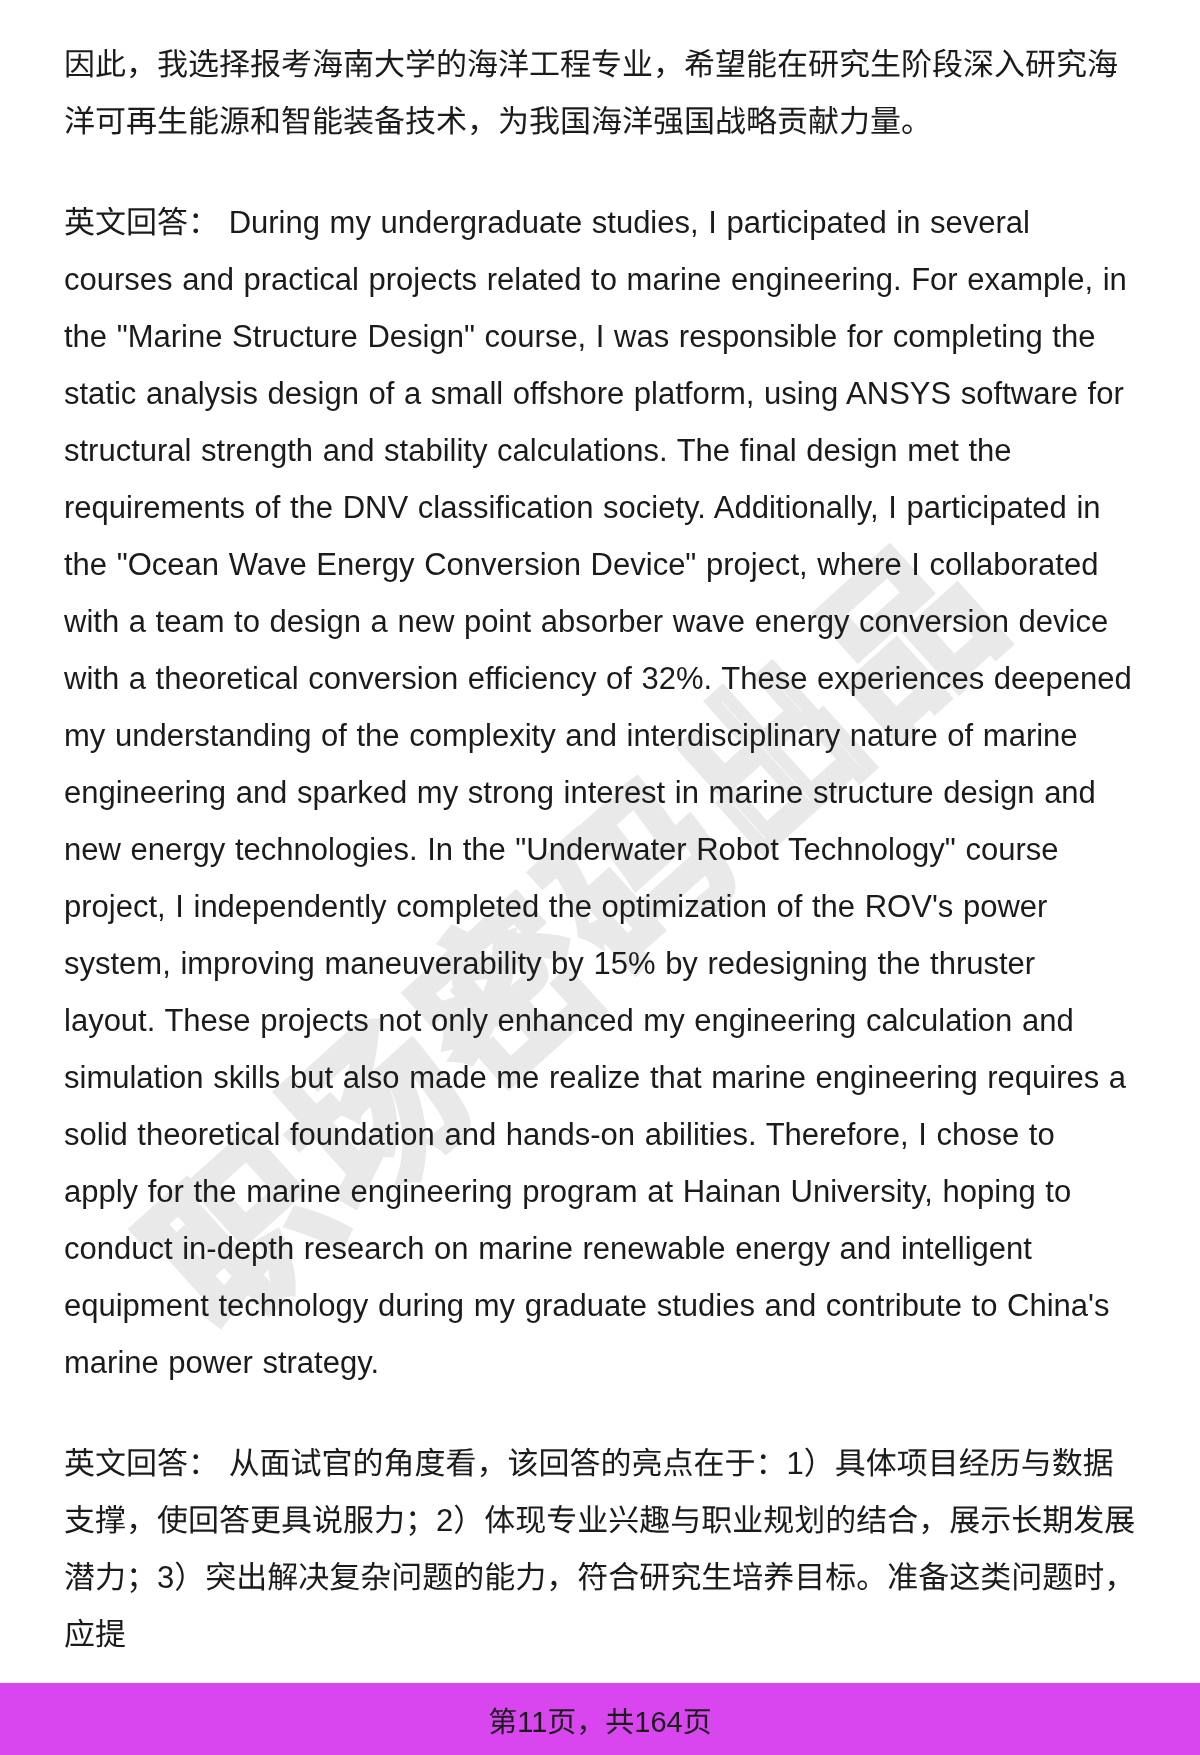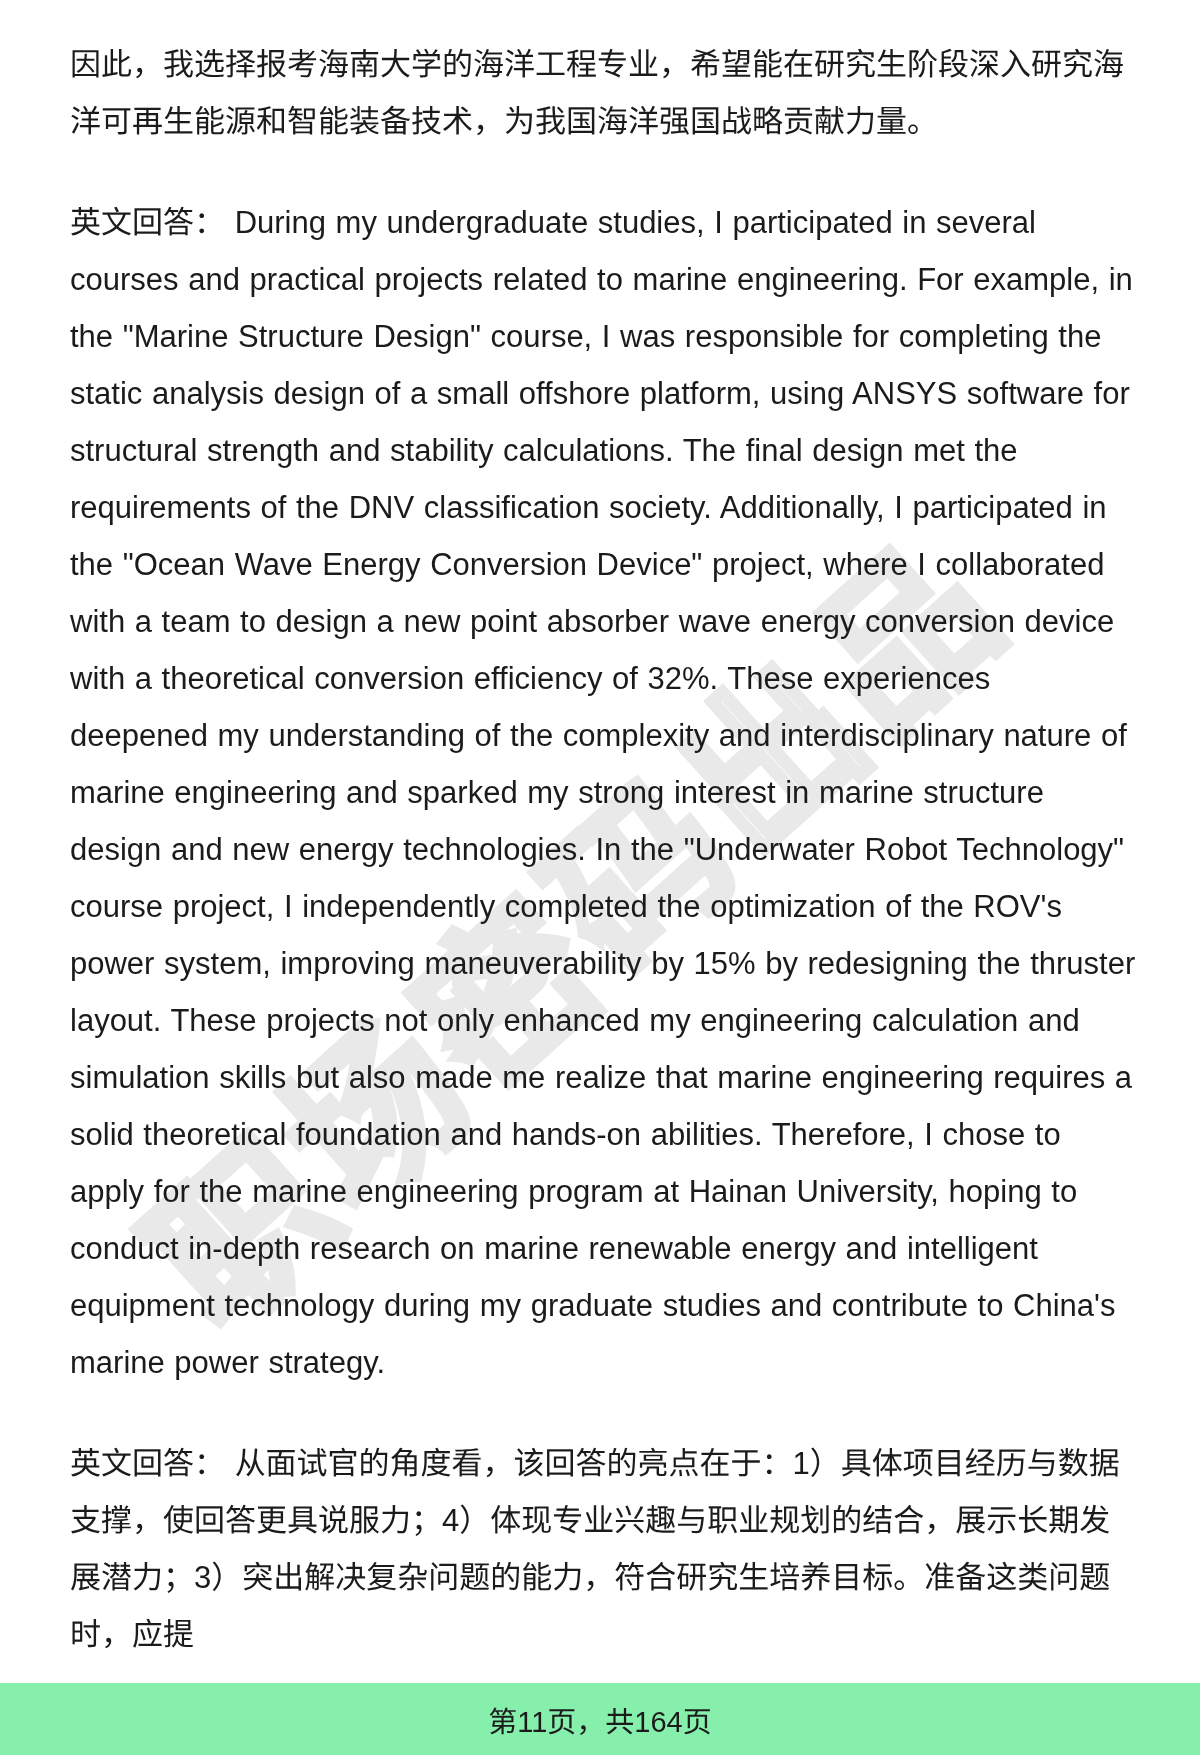--- a/index.html
+++ b/index.html
@@ -28,42 +28,41 @@
     font-family: "Liberation Sans", "DejaVu Sans", sans-serif;
   }
   .content {
     position: absolute;
     left: 64px;
     right: 64px;
     top: 36px;
     bottom: 72px;
     z-index: 1;
     overflow: hidden;
-    margin-left: 6px;
   }
   .content p {
     margin: 0 0 44px 0;
     font-size: 31px;
     line-height: 57px;
     text-align: left;
     word-spacing: 1px;
   }
   .content p:last-child {
     margin-bottom: 0;
   }
   .para-label {
     white-space: pre;
   }
   .footer {
     position: absolute;
     left: 0;
     right: 0;
     bottom: 0;
     height: 72px;
-    background: #86efac;
+    background: #d946ef;
     z-index: 2;
     display: flex;
     align-items: center;
     justify-content: center;
   }
   .footer span {
     font-size: 29px;
     color: #1b1b1b;
   }
 </style>
@@ -77,21 +76,21 @@
       <text x="700" y="225" text-anchor="middle" font-size="168" letter-spacing="10" fill="none" stroke="#e9e9e9" stroke-width="13">职场密码出品</text>
     </svg>
   </div>
 
   <main class="content">
 
     <p><span class="para-label"></span><span>因此，我选择报考海南大学的海洋工程专业，希望能在研究生阶段深入研究海洋可再生能源和智能装备技术，为我国海洋强国战略贡献力量。</span></p>
 
     <p><span class="para-label">英文回答： </span><span>During my undergraduate studies, I participated in several courses and practical projects related to marine engineering. For example, in the "Marine Structure Design" course, I was responsible for completing the static analysis design of a small offshore platform, using ANSYS software for structural strength and stability calculations. The final design met the requirements of the DNV classification society. Additionally, I participated in the "Ocean Wave Energy Conversion Device" project, where I collaborated with a team to design a new point absorber wave energy conversion device with a theoretical conversion efficiency of 32%. These experiences deepened my understanding of the complexity and interdisciplinary nature of marine engineering and sparked my strong interest in marine structure design and new energy technologies. In the "Underwater Robot Technology" course project, I independently completed the optimization of the ROV's power system, improving maneuverability by 15% by redesigning the thruster layout. These projects not only enhanced my engineering calculation and simulation skills but also made me realize that marine engineering requires a solid theoretical foundation and hands-on abilities. Therefore, I chose to apply for the marine engineering program at Hainan University, hoping to conduct in-depth research on marine renewable energy and intelligent equipment technology during my graduate studies and contribute to China's marine power strategy.</span></p>
 
-    <p><span class="para-label">英文回答： </span><span>从面试官的角度看，该回答的亮点在于：1）具体项目经历与数据支撑，使回答更具说服力；4）体现专业兴趣与职业规划的结合，展示长期发展潜力；3）突出解决复杂问题的能力，符合研究生培养目标。准备这类问题时，应提</span></p>
+    <p><span class="para-label">英文回答： </span><span>从面试官的角度看，该回答的亮点在于：1）具体项目经历与数据支撑，使回答更具说服力；2）体现专业兴趣与职业规划的结合，展示长期发展潜力；3）突出解决复杂问题的能力，符合研究生培养目标。准备这类问题时，应提</span></p>
 
   </main>
 
   <footer class="footer">
     <span>第11页，共164页</span>
   </footer>
 
 </div>
 
 </body></html>

